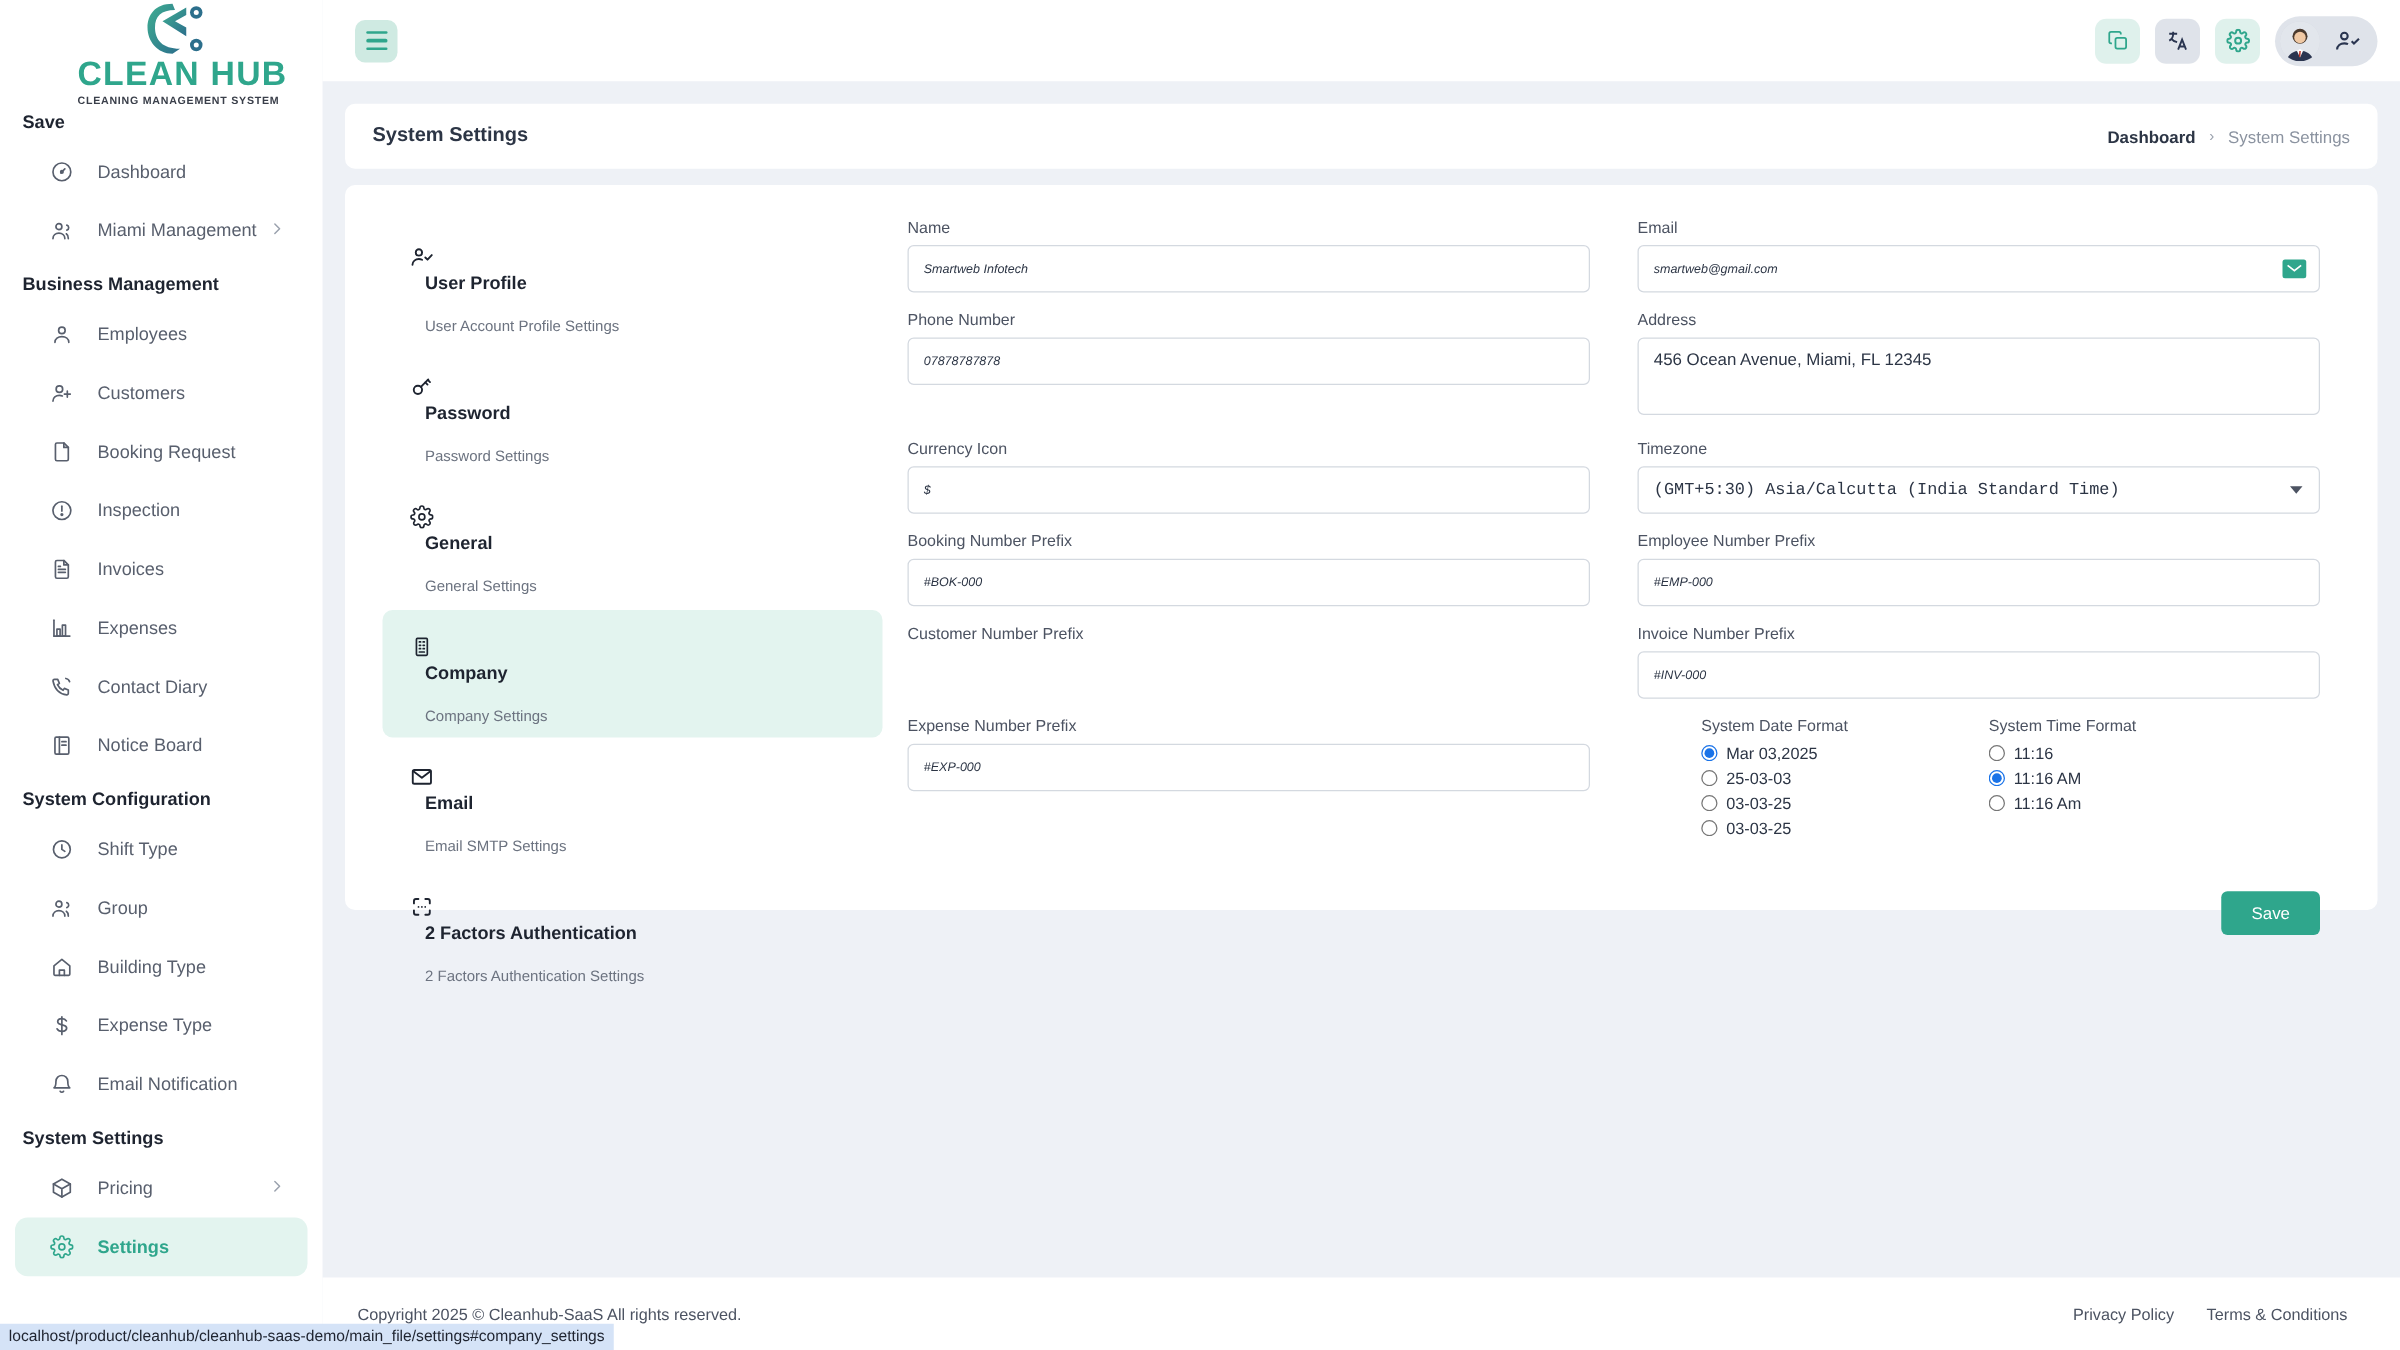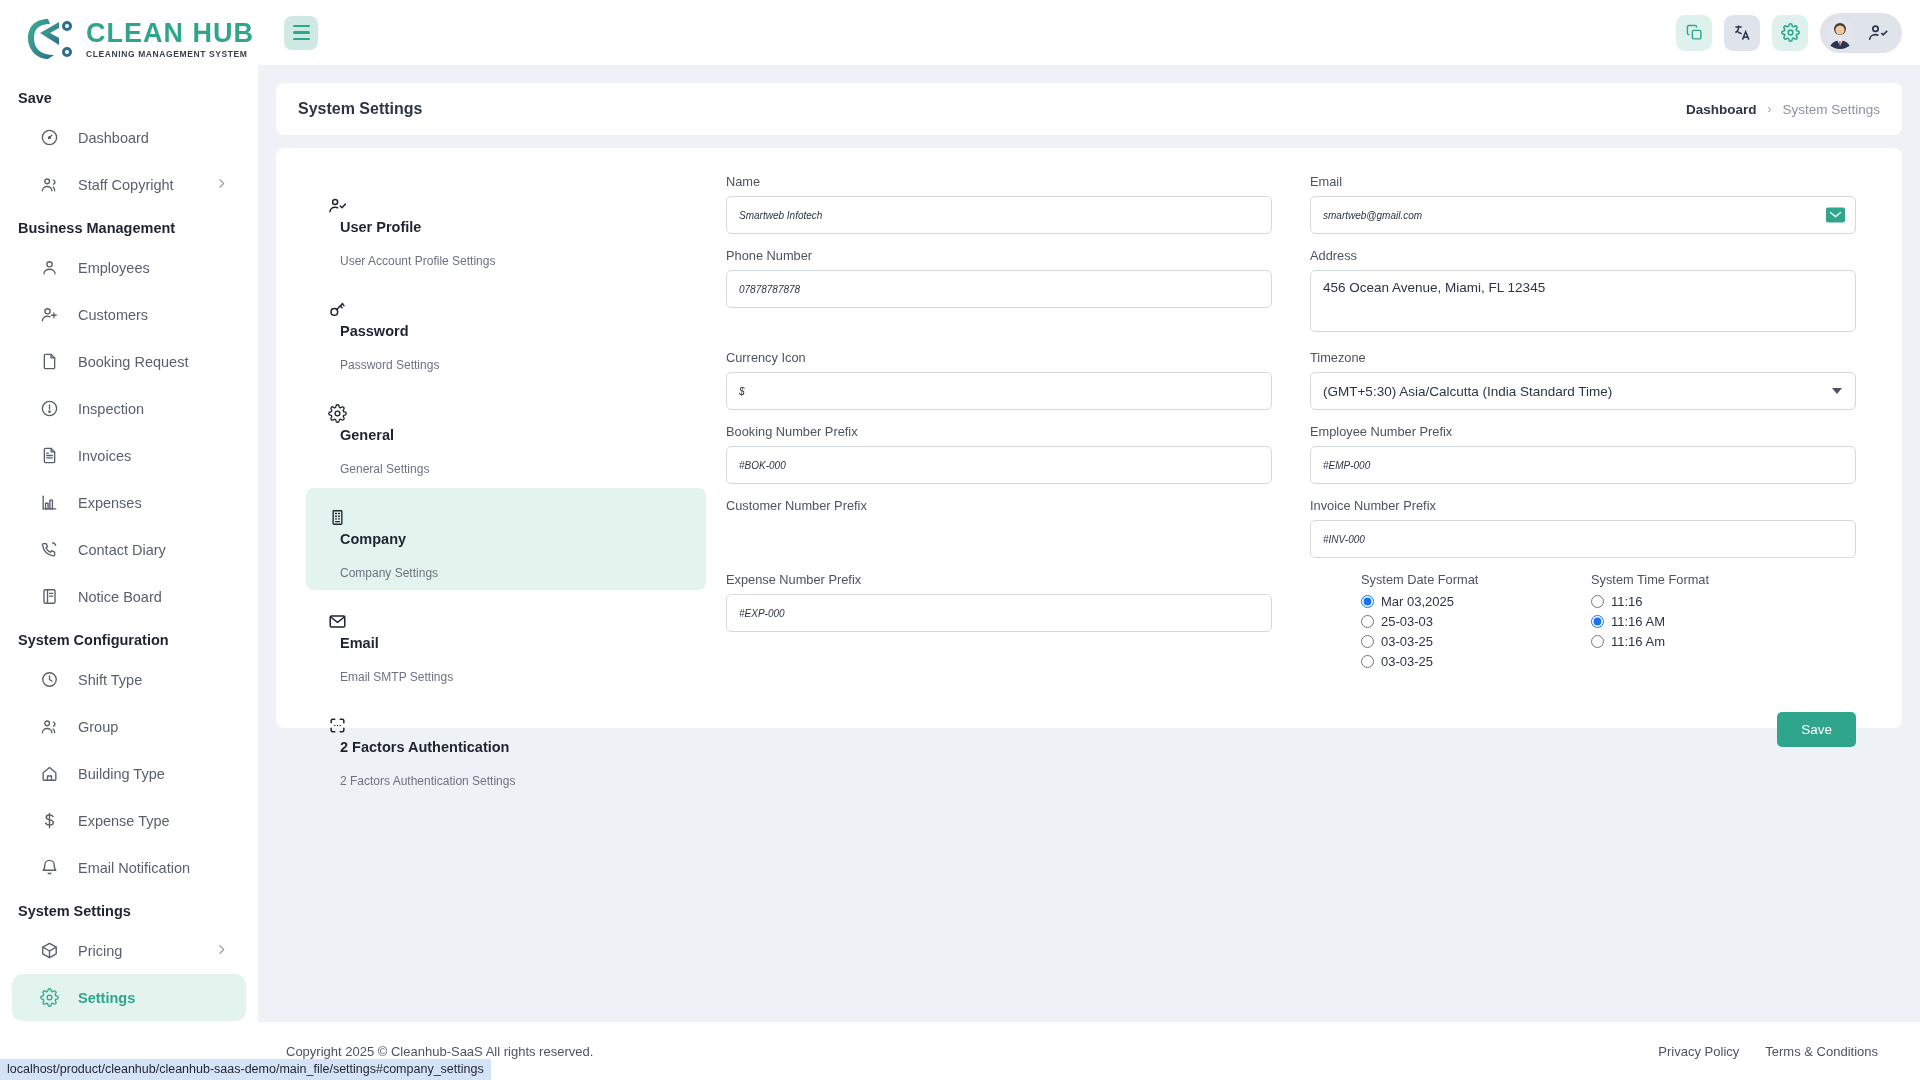--- a/index.html
+++ b/index.html
@@ -15,20 +15,21 @@
   #sidebar {
     position: absolute; left: 0; top: 0;
     width: 258px; height: 1080px;
     background: #ffffff;
     overflow: hidden;
   }
   #logo-area {
     height: 78px;
     display: flex; align-items: center;
     padding-left: 26px;
+    flex-direction: column;
   }
   .logo-mark { width: 52px; height: 46px; flex: none; }
   .logo-text { margin-left: 8px; line-height: 1; }
   .logo-title {
     font-size: 27px; font-weight: 700; letter-spacing: 1px;
     color: #2fa68c;
   }
   .logo-sub {
     font-size: 8.5px; letter-spacing: 0.6px; color: #3a3f4a;
     margin-top: 3px; font-weight: 600;
@@ -164,21 +165,21 @@
   .mail-badge {
     position: absolute; right: 11px; top: 50%; transform: translateY(-50%);
     width: 19px; height: 15px; background: #2fa68c; border-radius: 2px;
     display: flex; align-items: center; justify-content: center;
   }
   .f-select {
     width: 100%; height: 38px;
     border: 1px solid #d4d9e0; border-radius: 5px;
     padding: 0 12px;
     font-size: 13.5px; color: #2c3545;
-    font-family: Liberation Sans, sans-serif;
+    font-family: Liberation Mono, monospace;
     background: #fff;
     appearance: none; -webkit-appearance: none;
     outline: none;
   }
   .sel-wrap { position: relative; }
   .sel-arrow {
     position: absolute; right: 14px; top: 50%; transform: translateY(-50%);
     width: 0; height: 0;
     border-left: 5px solid transparent; border-right: 5px solid transparent;
     border-top: 6px solid #4c5362;
@@ -263,21 +264,21 @@
       </div>
       <div class="nav-item">
         <span class="nv-ico">
           <svg width="19" height="19" viewBox="0 0 24 24" fill="none" stroke="currentColor" stroke-width="1.7" stroke-linecap="round" stroke-linejoin="round">
             <circle cx="9" cy="8" r="3"></circle>
             <path d="M3 20c0-3.3 2.7-5.5 6-5.5s6 2.2 6 5.5"></path>
             <path d="M17 6.5a2.6 2.6 0 0 1 0 5"></path>
             <path d="M18.5 20c0-2.3-.7-3.9-2-4.8"></path>
           </svg>
         </span>
-        <span class="nv-label">Staff Copyright</span>
+        <span class="nv-label">Miami Management</span>
         <span class="chev"><svg width="13" height="13" viewBox="0 0 24 24" fill="none" stroke="currentColor" stroke-width="2.2" stroke-linecap="round" stroke-linejoin="round">
             <path d="M9 5l7 7-7 7"></path>
           </svg></span>
       </div>
       <div class="nav-section">Business Management</div>
       <div class="nav-item">
         <span class="nv-ico">
           <svg width="19" height="19" viewBox="0 0 24 24" fill="none" stroke="currentColor" stroke-width="1.7" stroke-linecap="round" stroke-linejoin="round">
             <circle cx="12" cy="8" r="3.3"></circle>
             <path d="M5 20c0-3.6 3.1-5.8 7-5.8s7 2.2 7 5.8"></path>

